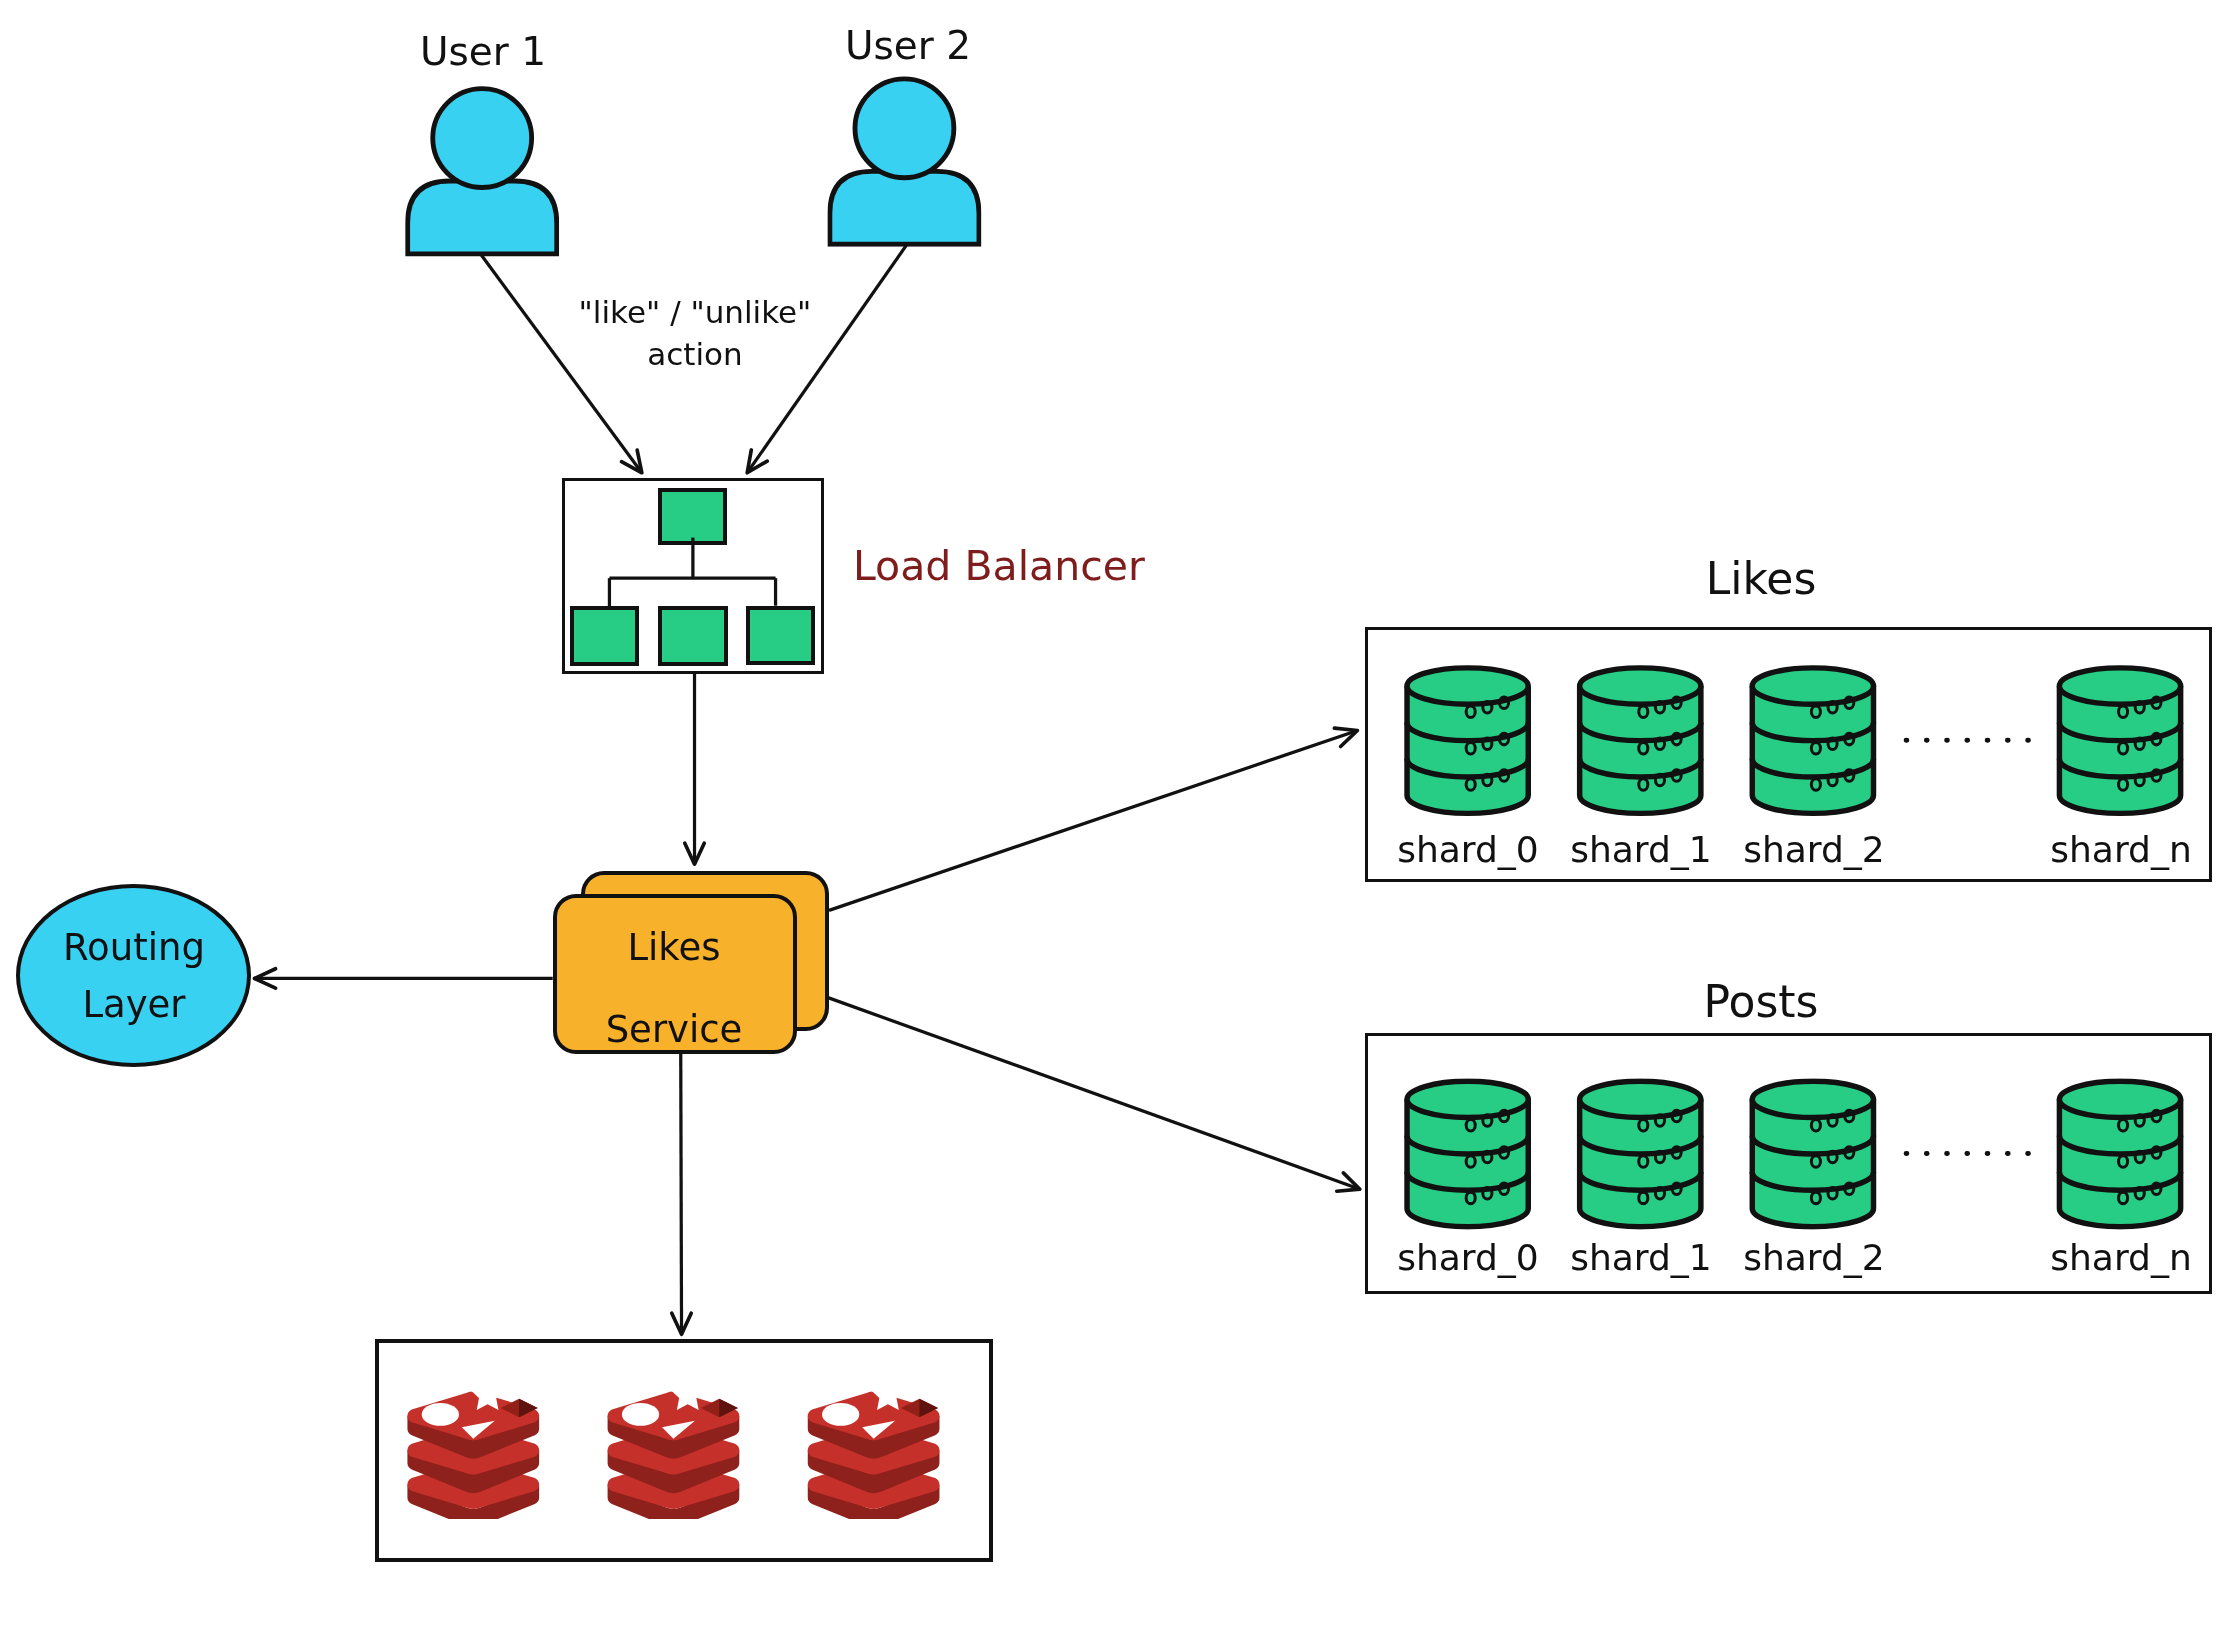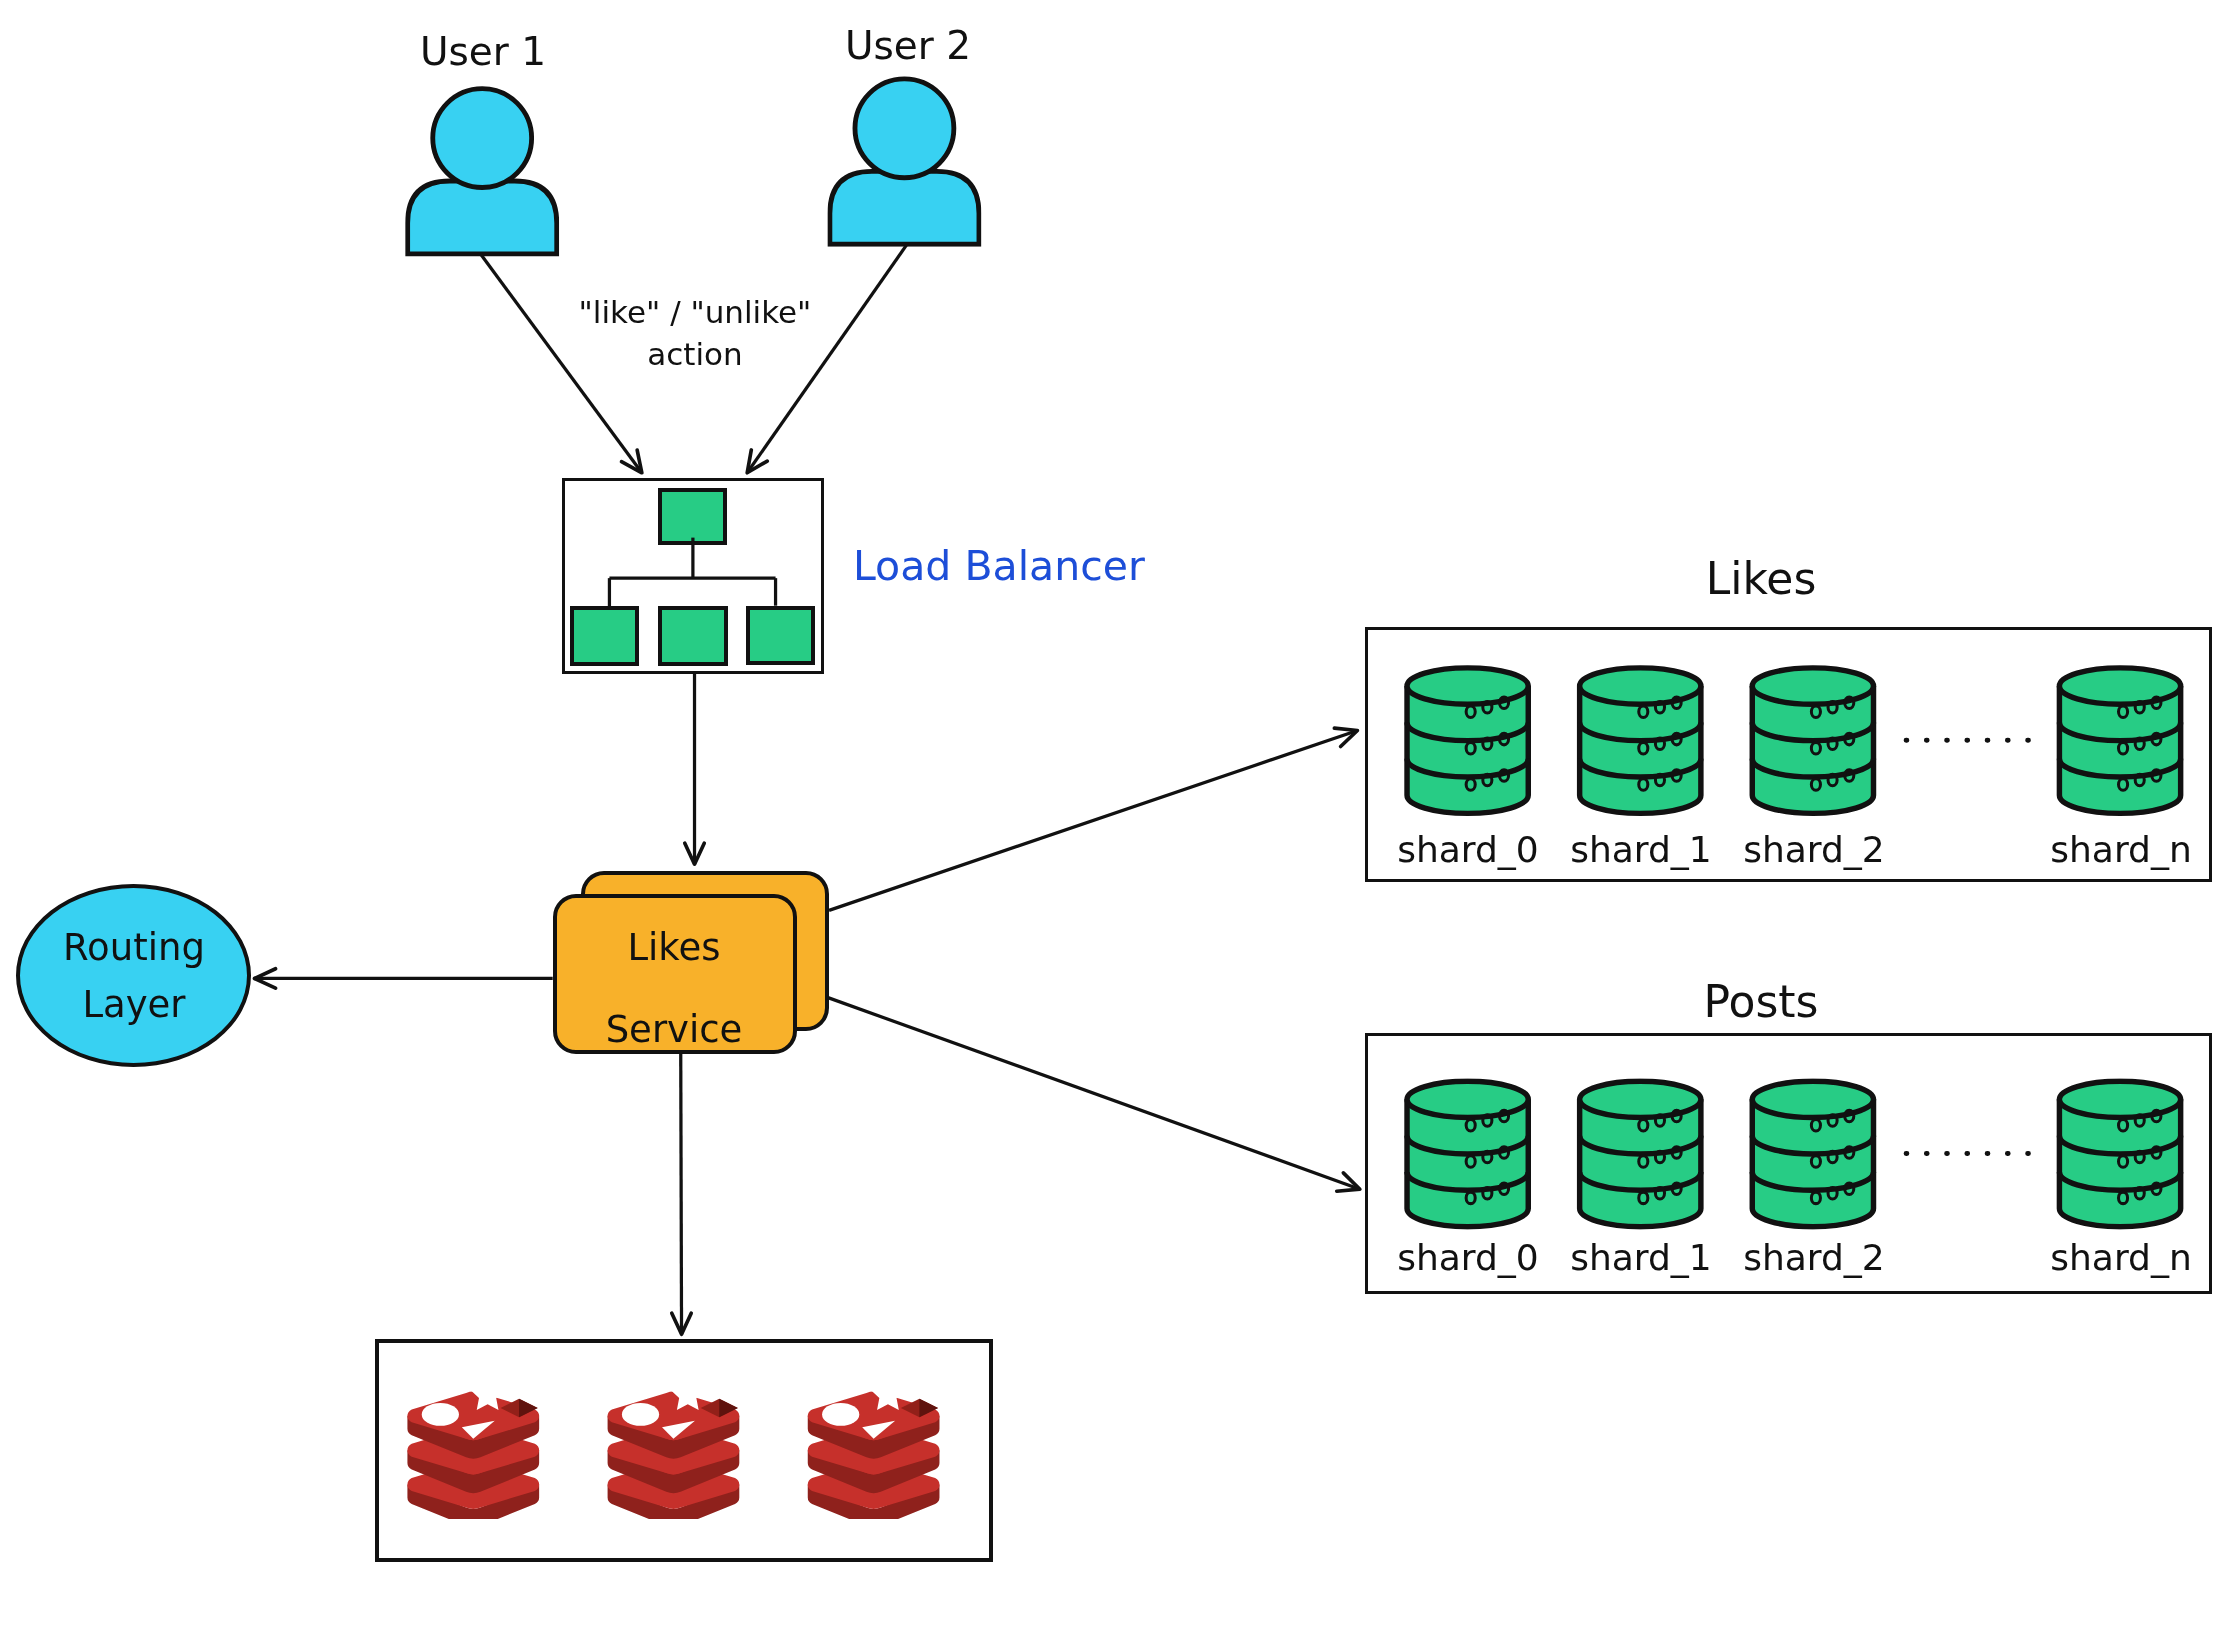--- a/index.html
+++ b/index.html
@@ -1,20 +1,20 @@
 <!DOCTYPE html>
 <html style="font-size:13px"><head>
 <meta charset="utf-8">
 <style>
   html,body{margin:0;padding:0;background:#fff;}
   .canvas{position:relative;width:2227px;height:1649px;background:#ffffff;overflow:hidden;
           font-family:"DejaVu Sans",sans-serif;color:#111;}
   .lbl{position:absolute;transform:translateX(-50%);text-align:center;white-space:nowrap;
        color:#111;line-height:1.2;}
-  .lbl-left{position:absolute;text-align:left;white-space:nowrap;color:#1d4ed8;line-height:1.2;}
+  .lbl-left{position:absolute;text-align:left;white-space:nowrap;color:#7f1d1d;line-height:1.2;}
   .f38{font-size:31px;}
   .f44{font-size:36px;}
   .f46{font-size:37px;font-weight:500;}
   .f48{font-size:39px;font-weight:500;}
   .f50{font-size:41px;font-weight:500;}
   .f54{font-size:44px;font-weight:500;}
   .box{position:absolute;background:#fff;border:3.2px solid #111;}
   .box5{position:absolute;background:#fff;border:4px solid #111;}
   .greensq{position:absolute;background:#27cc85;border:4px solid #111;}
   .orange{position:absolute;background:#f8b12a;border:4px solid #111;border-radius:23px;}

